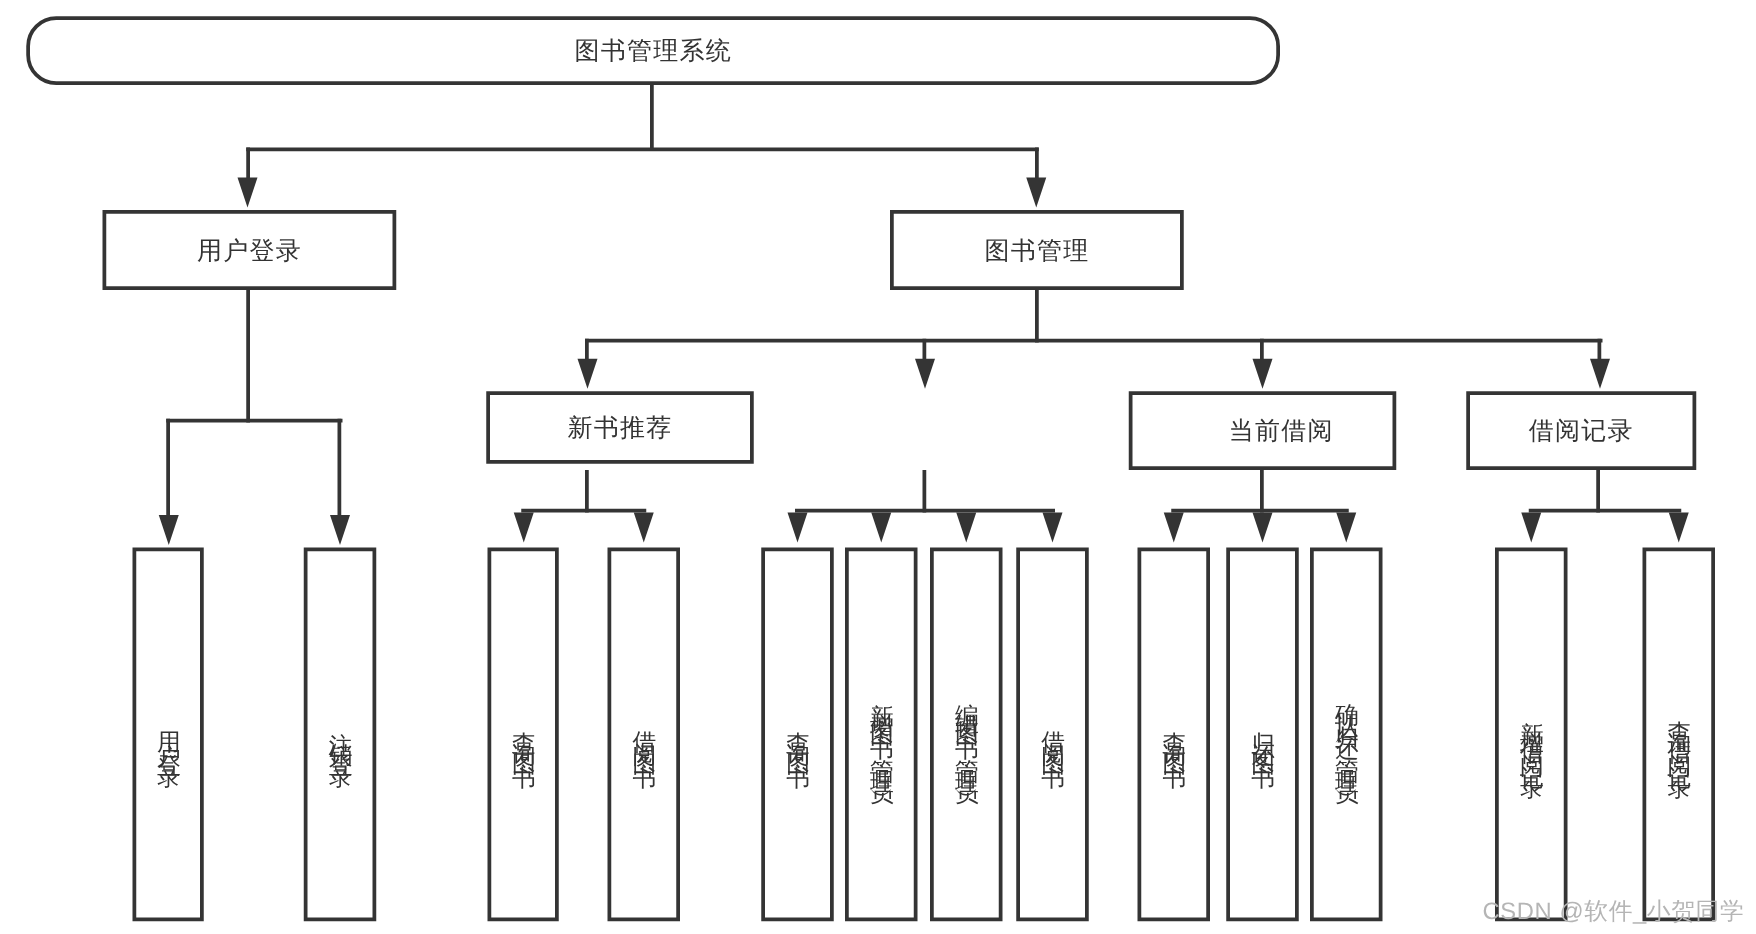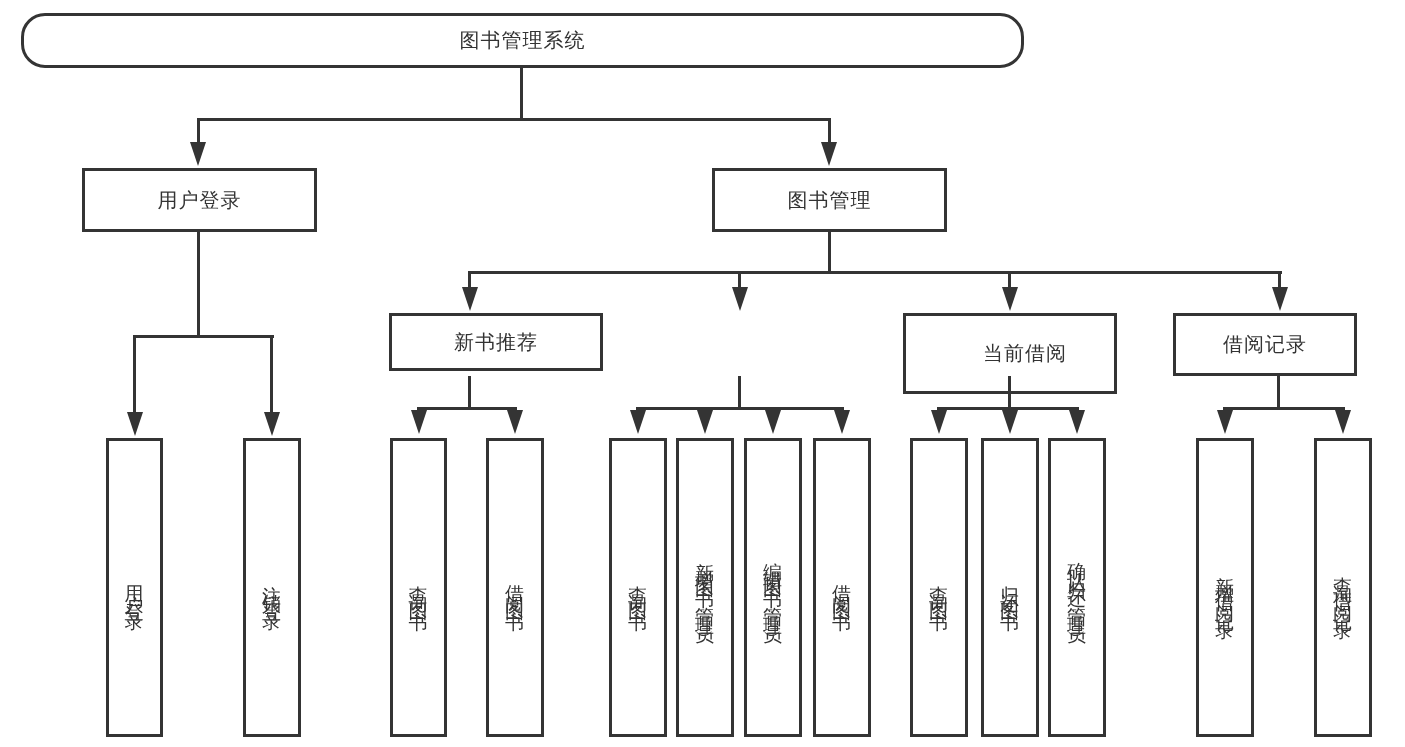--- a/index.html
+++ b/index.html
@@ -95,21 +95,21 @@
   <div class="vline" style="left:738px; top:271px; height:18px;"></div>
   <div class="arrow" style="left:732px; top:287px;"></div>
   <div class="vline" style="left:1008px; top:271px; height:18px;"></div>
   <div class="arrow" style="left:1002px; top:287px;"></div>
   <div class="vline" style="left:1278px; top:271px; height:18px;"></div>
   <div class="arrow" style="left:1272px; top:287px;"></div>
 
   <div class="box lvl" style="left:362px; top:313px; width:214px; height:58px;margin-left:27px;">
     <span>新书推荐</span>
   </div>
-  <div class="box lvl" style="left:903px; top:313px; width:214px; height:81px;padding-left:30px;">
+  <div class="box lvl" style="left:903px; top:313px; width:214px; height:63px;padding-left:30px;">
     <span>当前借阅</span>
   </div>
   <div class="box lvl" style="left:1173px; top:313px; width:184px; height:63px;">
     <span>借阅记录</span>
   </div>
 
   <div class="vline" style="left:468px; top:376px; height:34px;"></div>
   <div class="hline" style="left:417px; top:407px; width:100px;"></div>
   <div class="arrow" style="left:411px; top:410px;"></div>
   <div class="arrow" style="left:507px; top:410px;"></div>
@@ -169,14 +169,15 @@
     <span class="vtext">确认归还（管理员）</span>
   </div>
 
   <div class="box leaf" style="left:1196px; top:438px; width:58px; height:299px;">
     <span class="vtext">新增借阅记录</span>
   </div>
   <div class="box leaf" style="left:1314px; top:438px; width:58px; height:299px;">
     <span class="vtext">查询借阅记录</span>
   </div>
 
+  <div id="watermark">CSDN @软件_小贺同学</div>
 
 </div>
 
 </body></html>

